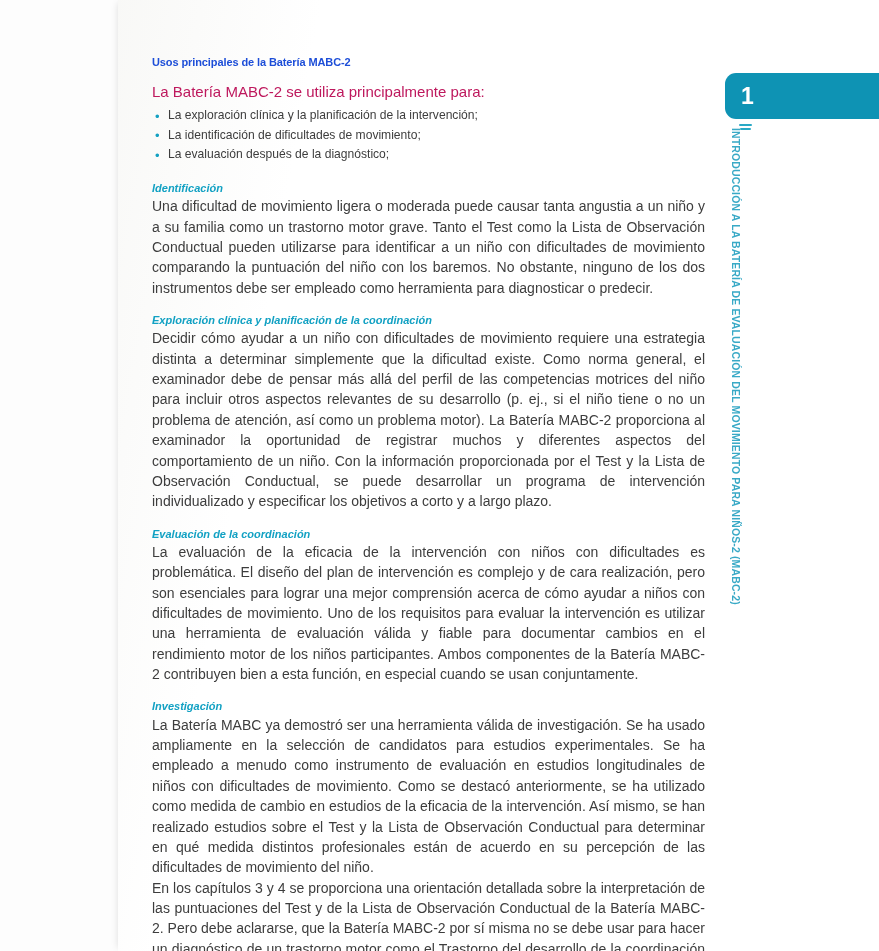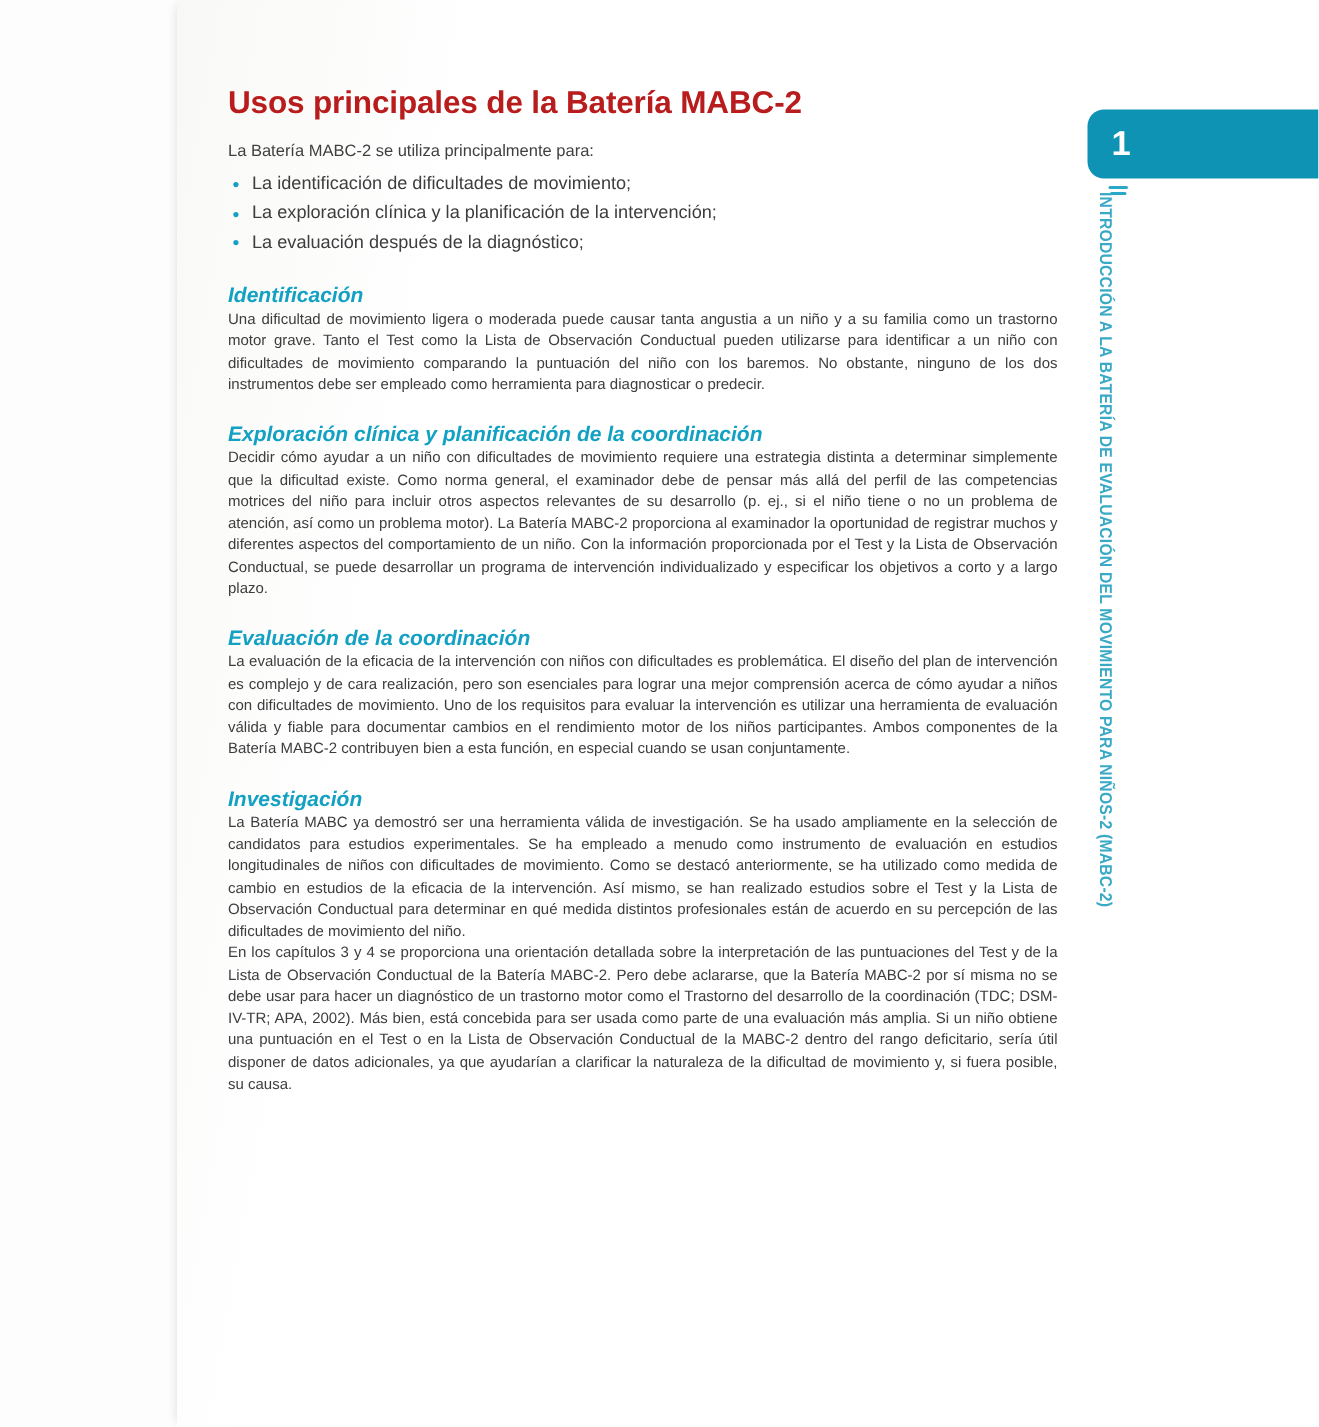--- a/index.html
+++ b/index.html
@@ -43,31 +43,31 @@
 
   
   .column {
     position: absolute;
     left: 152px;
     top: 56px;
     width: 553px;
   }
 
   .doc-title {
-    color: #b91c1c;
-    font-size: 21px;
+    color: #1d4ed8;
+    font-size: 11px;
     font-weight: bold;
     line-height: 1.25;
     margin: 0 0 11px 0;
     letter-spacing: -0.1px;
   }
 
   .lead {
-    color: #404040;
-    font-size: 11px;
+    color: #be185d;
+    font-size: 15px;
     line-height: 1.5;
     margin: 0 0 3px 0;
   }
 
   ul.bullets {
     list-style: none;
     margin: 0 0 16px 0;
     padding: 0;
   }
   ul.bullets li {
@@ -81,30 +81,30 @@
     content: "\2022";
     position: absolute;
     left: 3px;
     top: -0.5px;
     color: #13a0c2;
     font-size: 13px;
   }
 
   .sec-head {
     color: #12a1c3;
-    font-size: 14px;
+    font-size: 11px;
     font-weight: bold;
     font-style: italic;
     line-height: 1.3;
     margin: 0 0 1px 0;
   }
 
   .para {
     color: #3d3d3d;
-    font-size: 10px;
+    font-size: 14px;
     line-height: 1.455;
     text-align: justify;
     margin: 0;
     hyphens: none;
   }
   .para + .para { }
 
   .section { margin-bottom: 15px; }
   .section.last { margin-bottom: 0; }
 
@@ -188,22 +188,22 @@
     <span>INTRODUCCIÓN A LA BATERÍA DE EVALUACIÓN DEL MOVIMIENTO PARA NIÑOS-2 (MABC-2)</span>
   </div>
 
   <div class="column">
 
     <h1 class="doc-title">Usos principales de la Batería MABC-2</h1>
 
     <p class="lead">La Batería MABC-2 se utiliza principalmente para:</p>
 
     <ul class="bullets">
+      <li>La exploración clínica y la planificación de la intervención;</li>
       <li>La identificación de dificultades de movimiento;</li>
-      <li>La exploración clínica y la planificación de la intervención;</li>
       <li>La evaluación después de la diagnóstico;</li>
     </ul>
 
     <div class="section">
       <h2 class="sec-head">Identificación</h2>
       <p class="para">Una dificultad de movimiento ligera o moderada puede causar tanta angustia a un niño y a su familia como un trastorno motor grave. Tanto el Test como la Lista de Observación Conductual pueden utilizarse para identificar a un niño con dificultades de movimiento comparando la puntuación del niño con los baremos. No obstante, ninguno de los dos instrumentos debe ser empleado como herramienta para diagnosticar o predecir.</p>
     </div>
 
     <div class="section">
       <h2 class="sec-head">Exploración clínica y planificación de la coordinación</h2>

